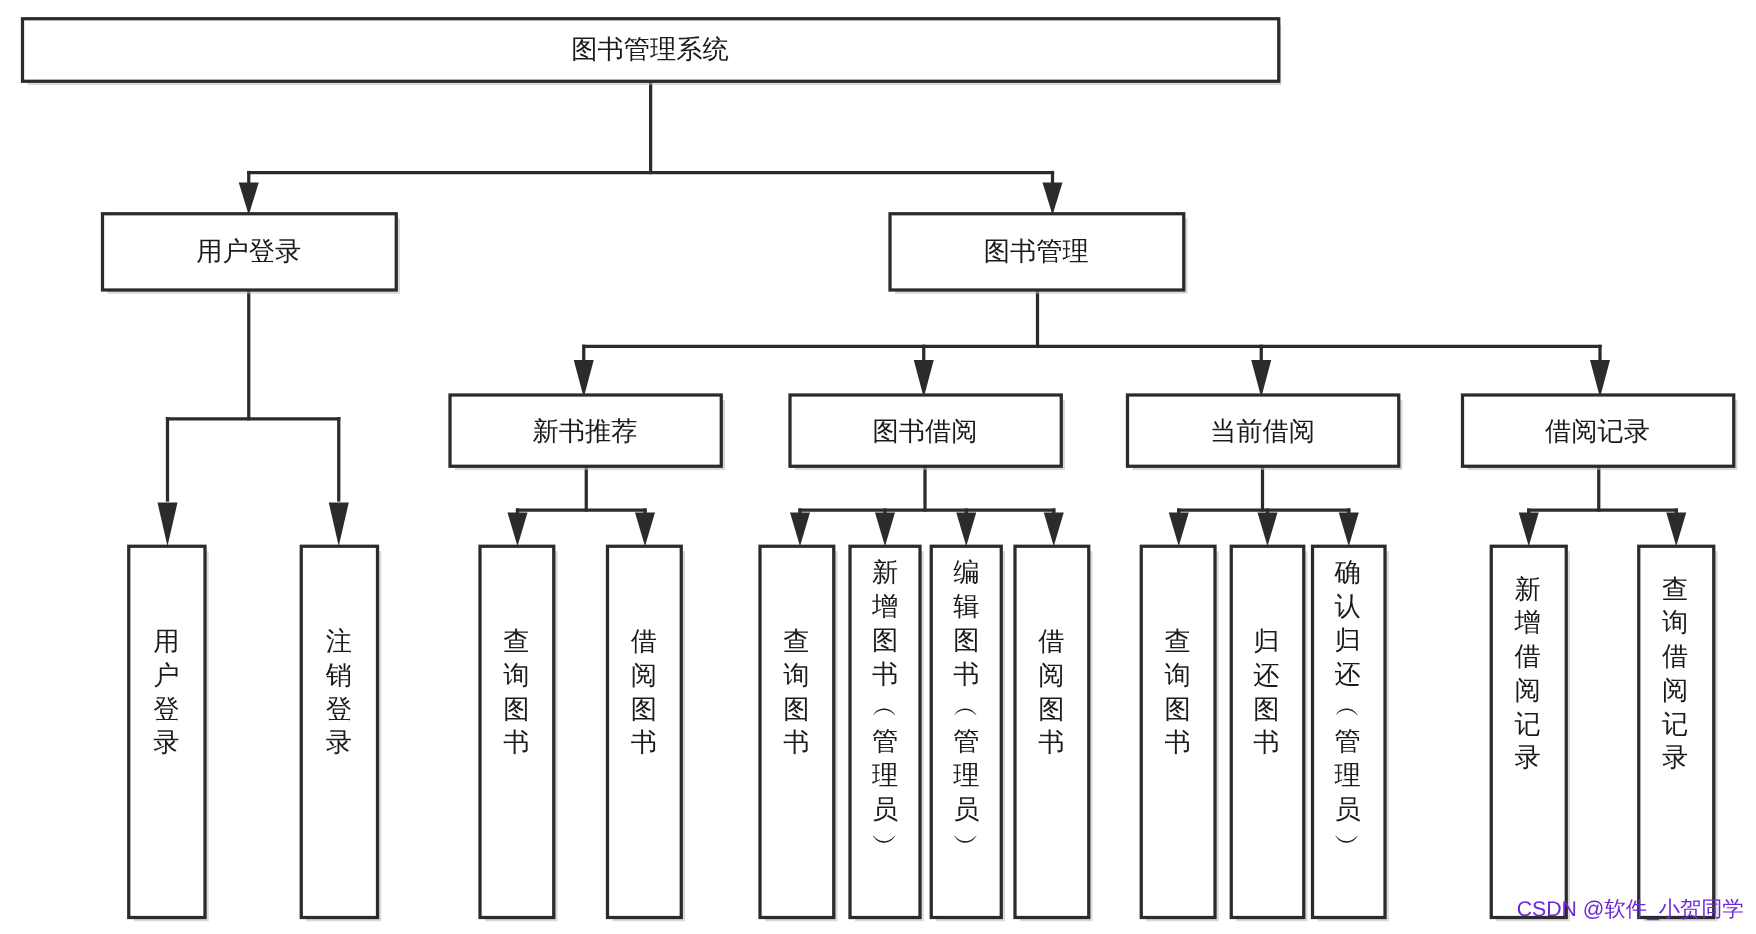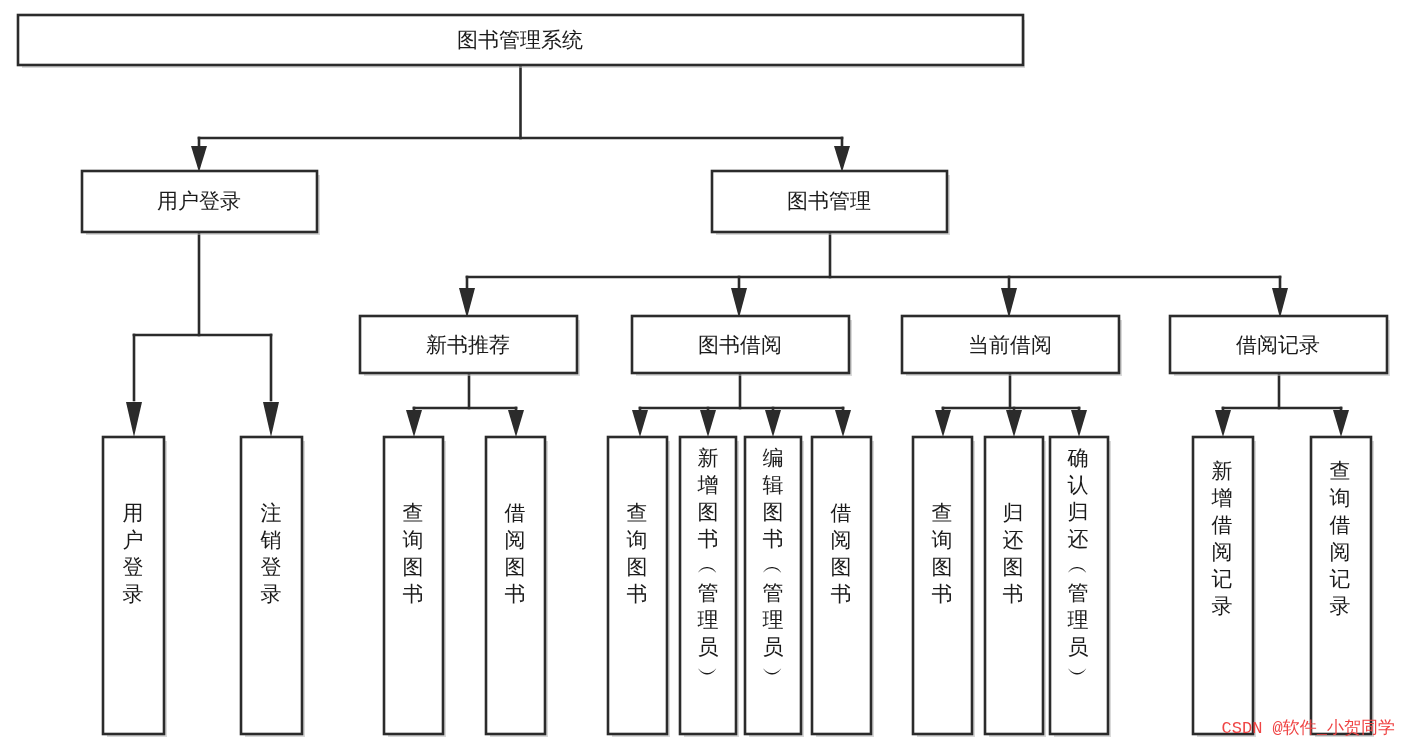--- a/index.html
+++ b/index.html
@@ -55,23 +55,23 @@
   .node-label-v {
     font-family: "DejaVu Sans", "Liberation Sans", sans-serif;
     font-size: 21px;
     fill: #1b1b1b;
     text-anchor: middle;
   }
   .watermark {
     position: absolute;
     right: 10px;
     bottom: 8px;
-    font-family: Liberation Mono, monospace;
+    font-family: Liberation Sans, sans-serif;
     font-size: 17px;
-    color: #ef4444;
+    color: #6d28d9;
     white-space: nowrap;
     user-select: none;
   }
 </style>
 </head>
 <body>
 
 <div id="diagram-root">
 
   <svg id="flow" viewBox="0 0 1405 747" xmlns="http://www.w3.org/2000/svg">

